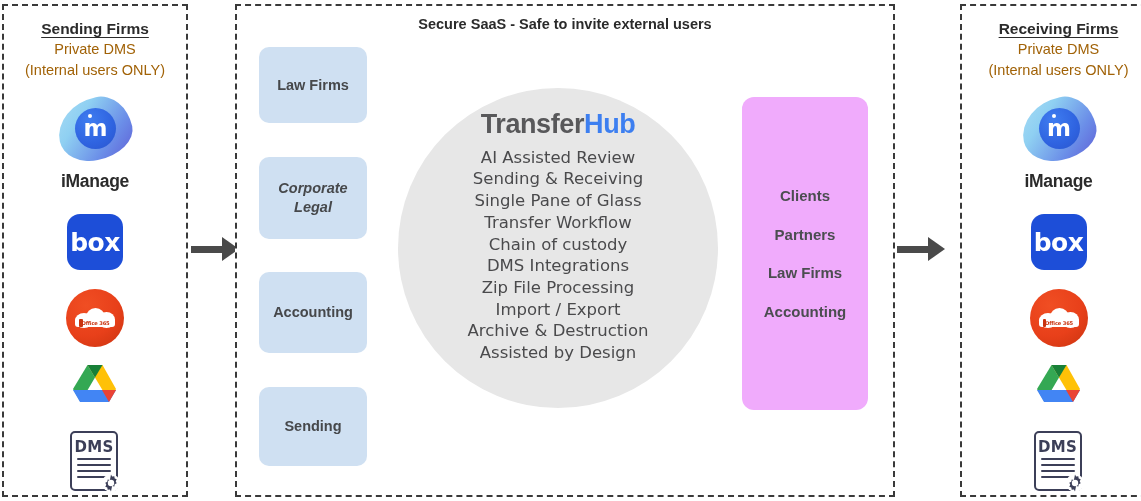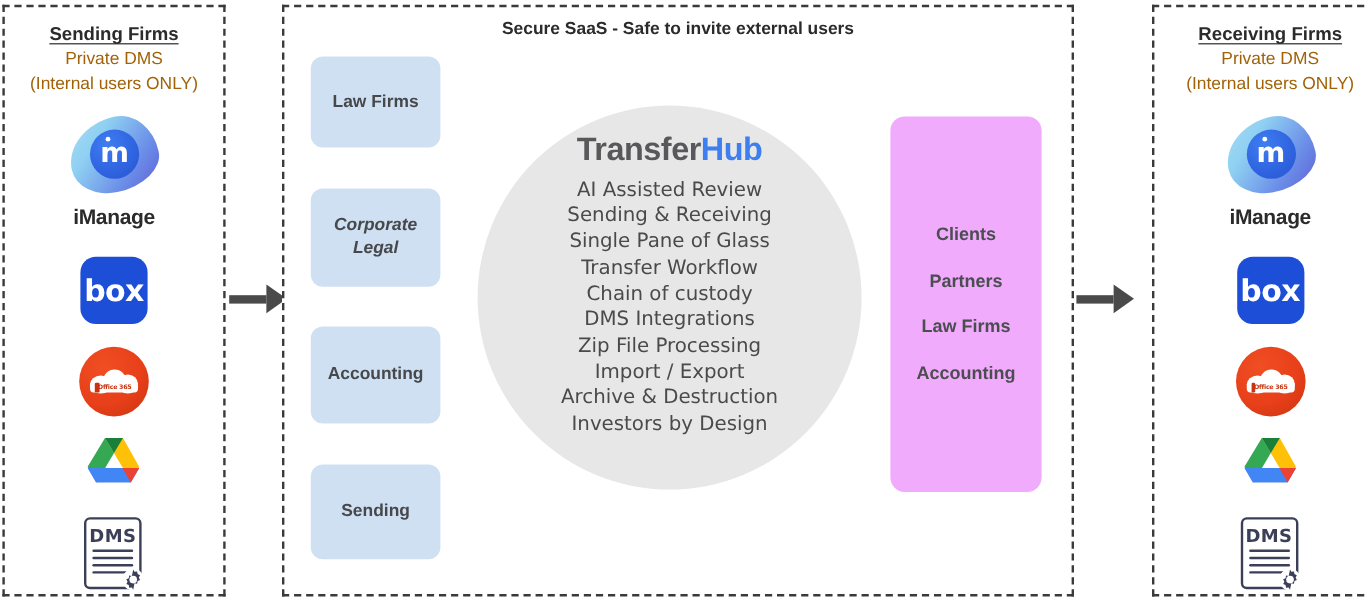--- a/index.html
+++ b/index.html
@@ -254,21 +254,21 @@
     <ul id="hub-features">
       <li>AI Assisted Review</li>
       <li>Sending &amp; Receiving</li>
       <li>Single Pane of Glass</li>
       <li>Transfer Workflow</li>
       <li>Chain of custody</li>
       <li>DMS Integrations</li>
       <li>Zip File Processing</li>
       <li>Import / Export</li>
       <li>Archive &amp; Destruction</li>
-      <li>Investors by Design</li>
+      <li>Assisted by Design</li>
     </ul>
   </div>
 
   <div id="audience-panel">
     <ul>
       <li>Clients</li>
       <li>Partners</li>
       <li>Law Firms</li>
       <li>Accounting</li>
     </ul>

